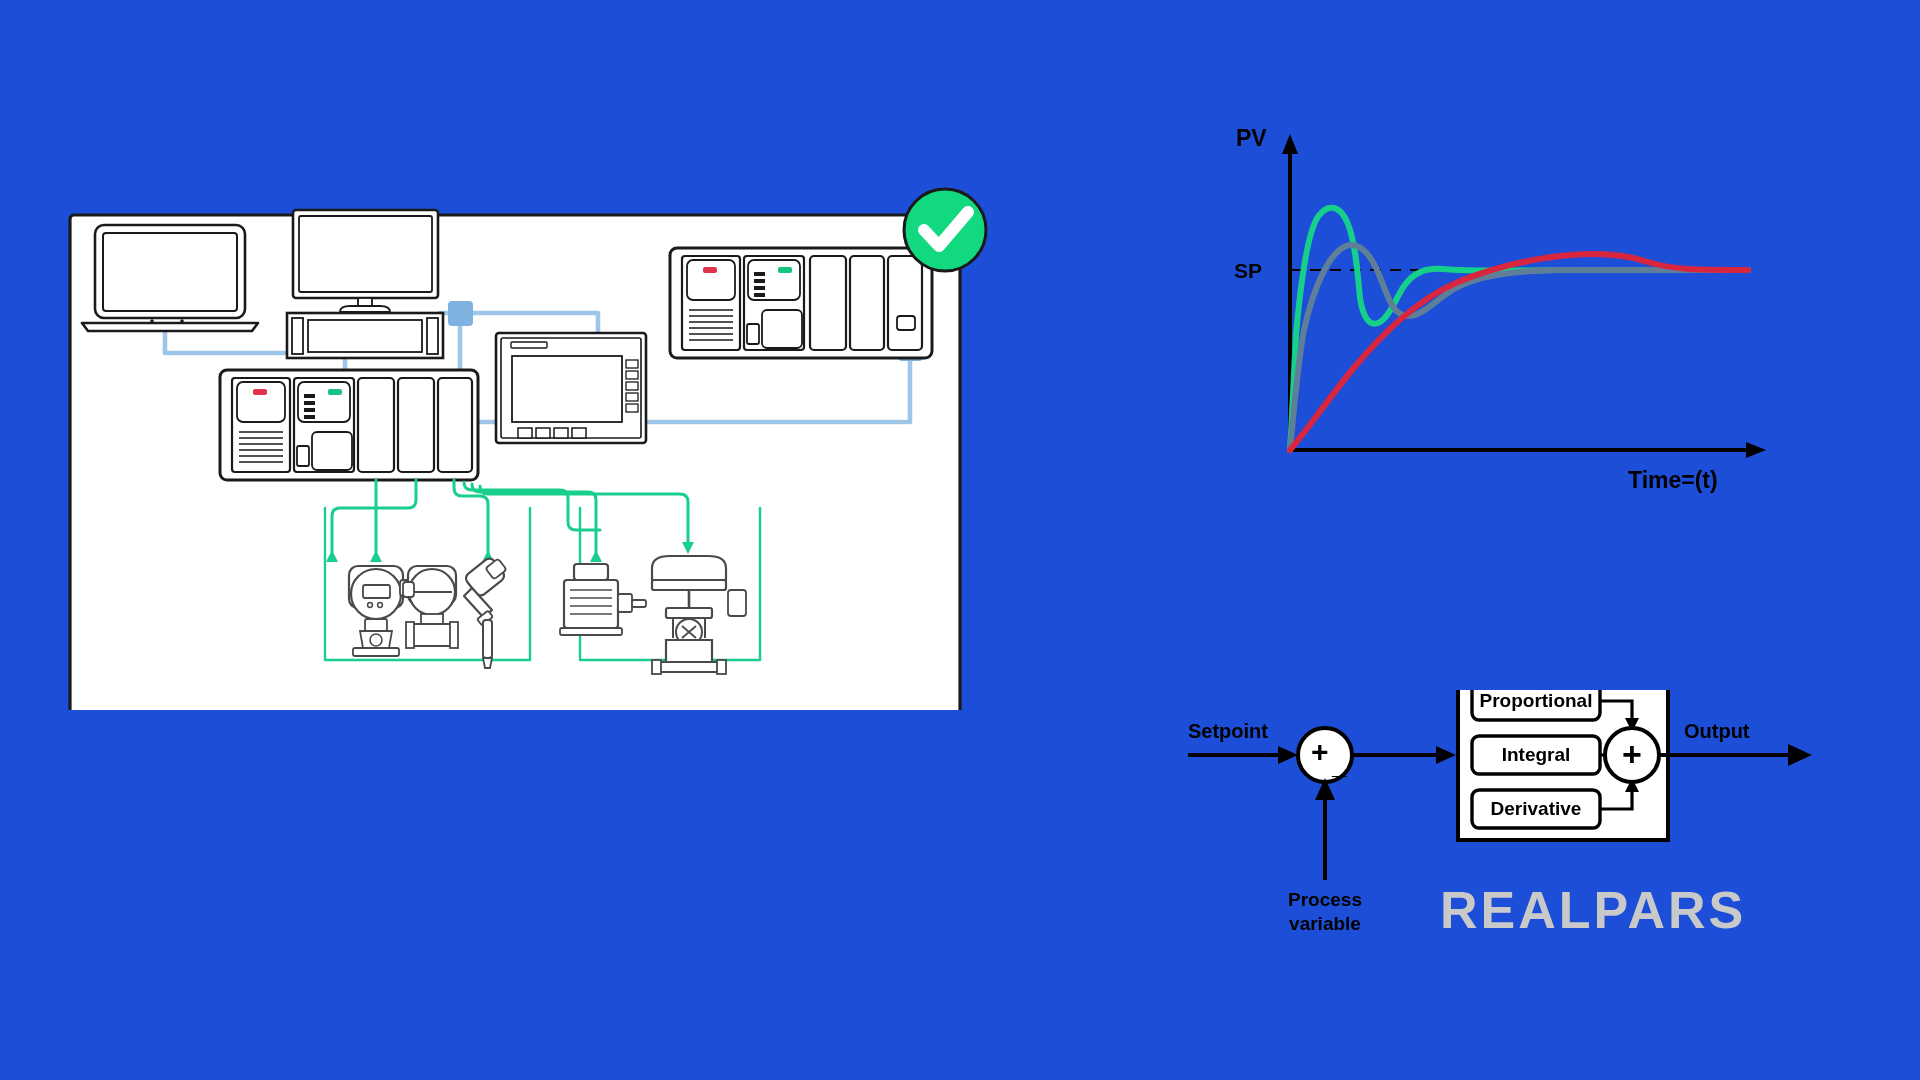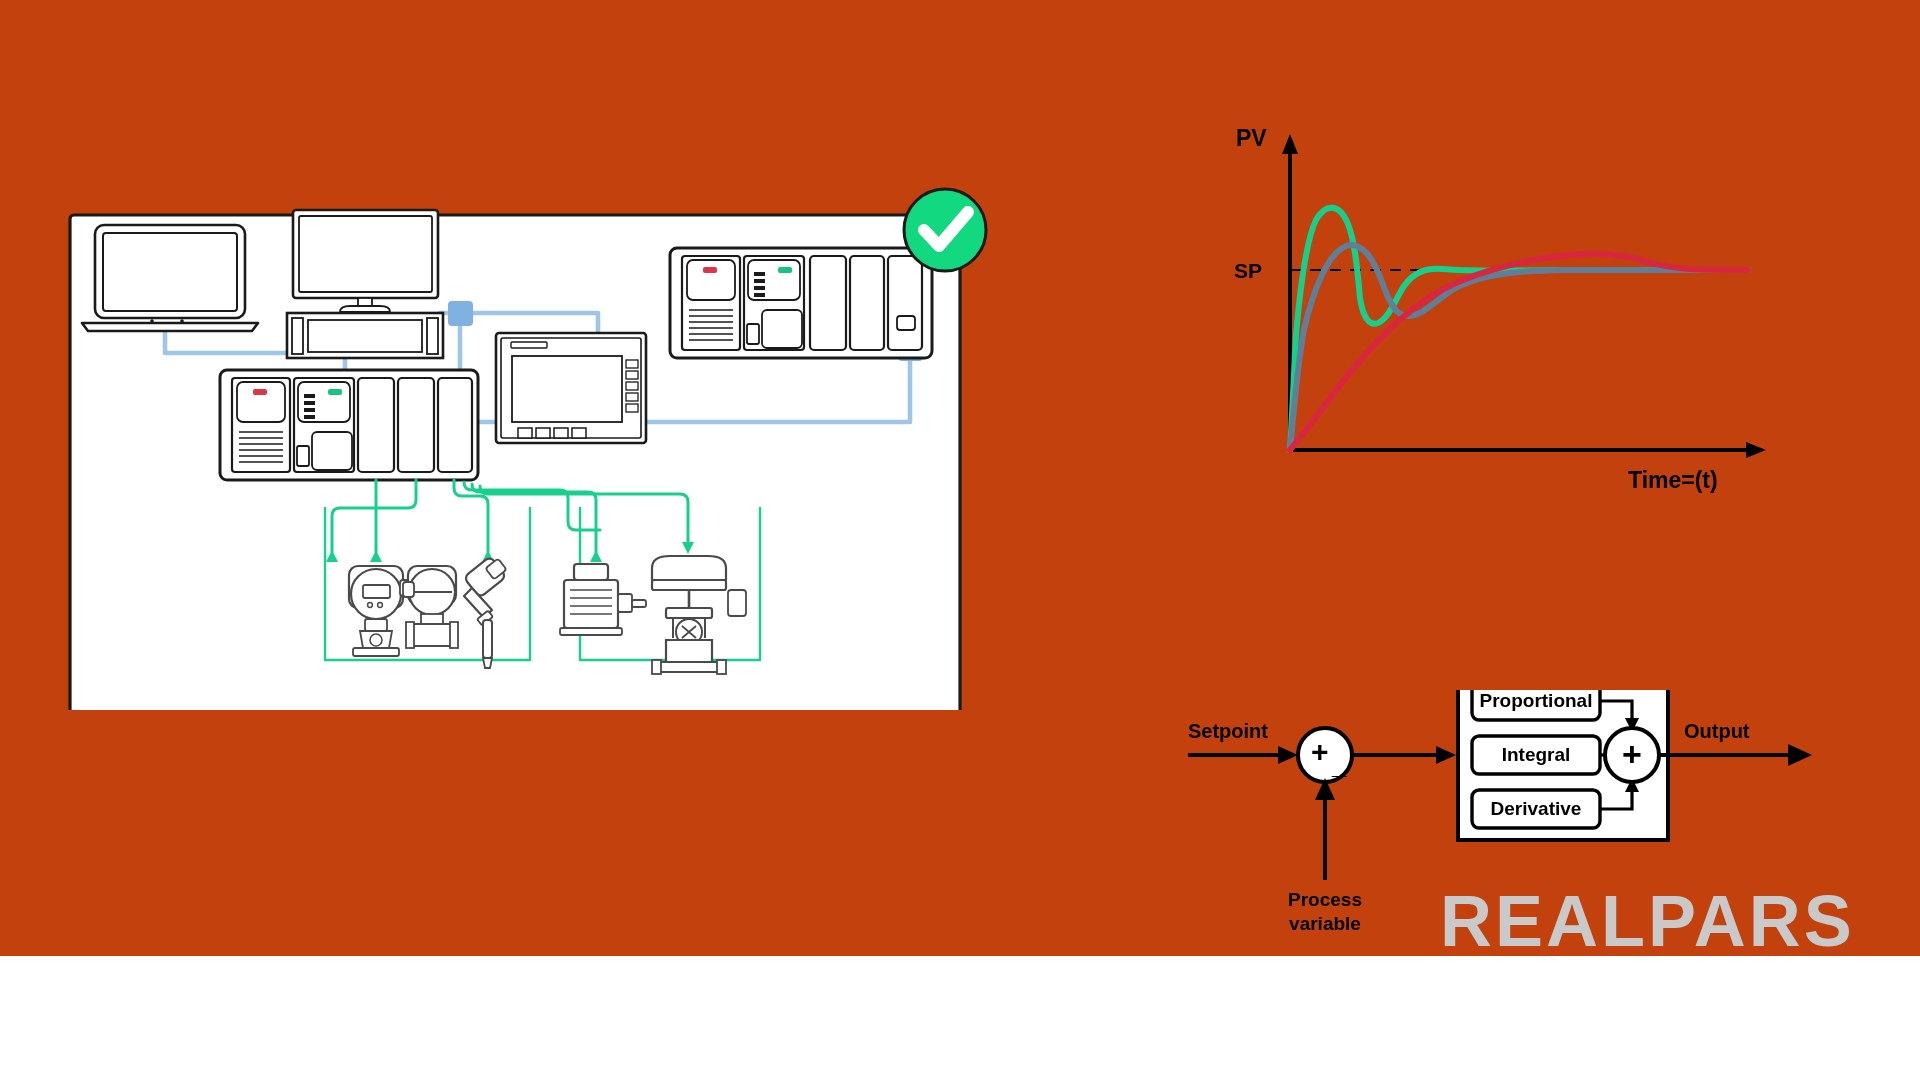--- a/index.html
+++ b/index.html
@@ -1,19 +1,19 @@
 <!DOCTYPE html>
 <html><head>
 <meta charset="utf-8">
 <title>PID Control System Diagram</title>
 <style>
   html,body{margin:0;padding:0;background:#ffffff;}
   body{width:1920px;height:1080px;overflow:hidden;
        font-family:"Liberation Sans","DejaVu Sans",sans-serif;}
-  #stage{position:relative;width:1920px;height:956px;background:#c2410c;}
+  #stage{position:relative;width:1920px;height:1080px;background:#1d4ed8;}
   svg{display:block;}
   .abs{position:absolute;}
   .lbl{font-weight:bold;fill:#000;}
 </style>
 </head>
 <body>
 
 <div id="stage">
 
 <svg class="abs" style="left:40px;top:170px;" width="990" height="540" viewBox="0 0 990 540">
@@ -310,16 +310,16 @@
 
   <line x1="479" y1="65" x2="610" y2="65" stroke="#000" stroke-width="4"></line>
   <polygon points="632,65 608,54 608,76" fill="#000"></polygon>
 
   <text x="8" y="48" font-size="20" font-weight="bold" fill="#000">Setpoint</text>
   <text x="504" y="48" font-size="20" font-weight="bold" fill="#000">Output</text>
   <text x="145" y="216" font-size="19" font-weight="bold" fill="#000" text-anchor="middle">Process</text>
   <text x="145" y="240" font-size="19" font-weight="bold" fill="#000" text-anchor="middle">variable</text>
 </svg>
 
-<div class="abs" style="left:1440px;top:880px;font-size:72px;font-weight:bold;
+<div class="abs" style="left:1440px;top:880px;font-size:52px;font-weight:bold;
      letter-spacing:3px;color:#c9c9c9;font-family:'Liberation Sans',sans-serif;">REALPARS</div>
 
 </div>
 
 </body></html>

